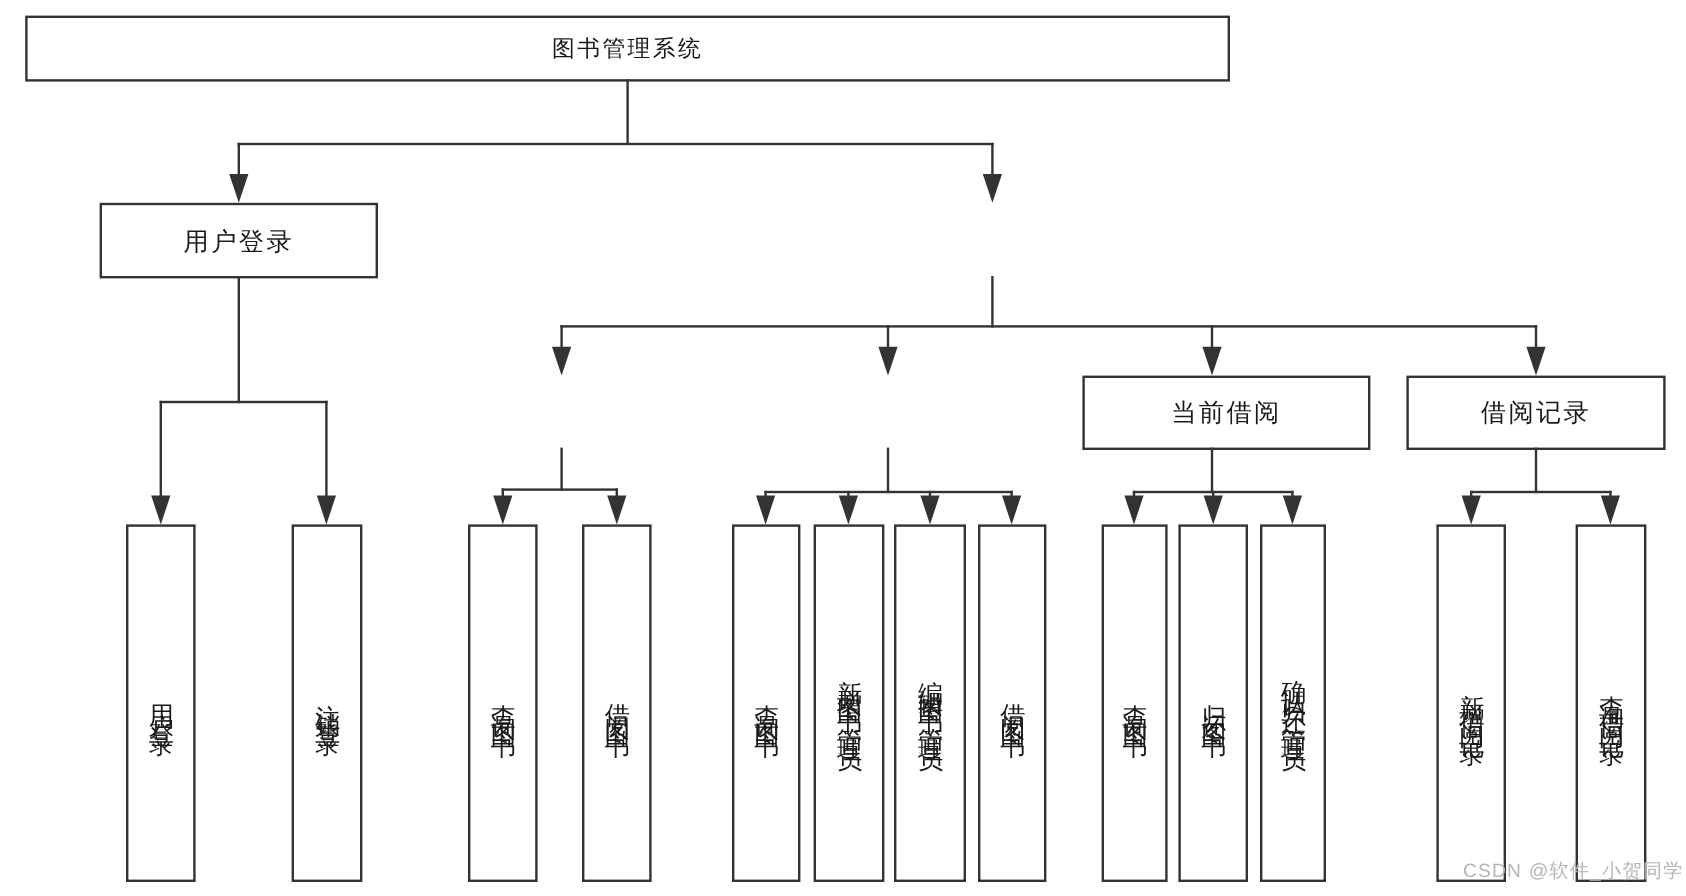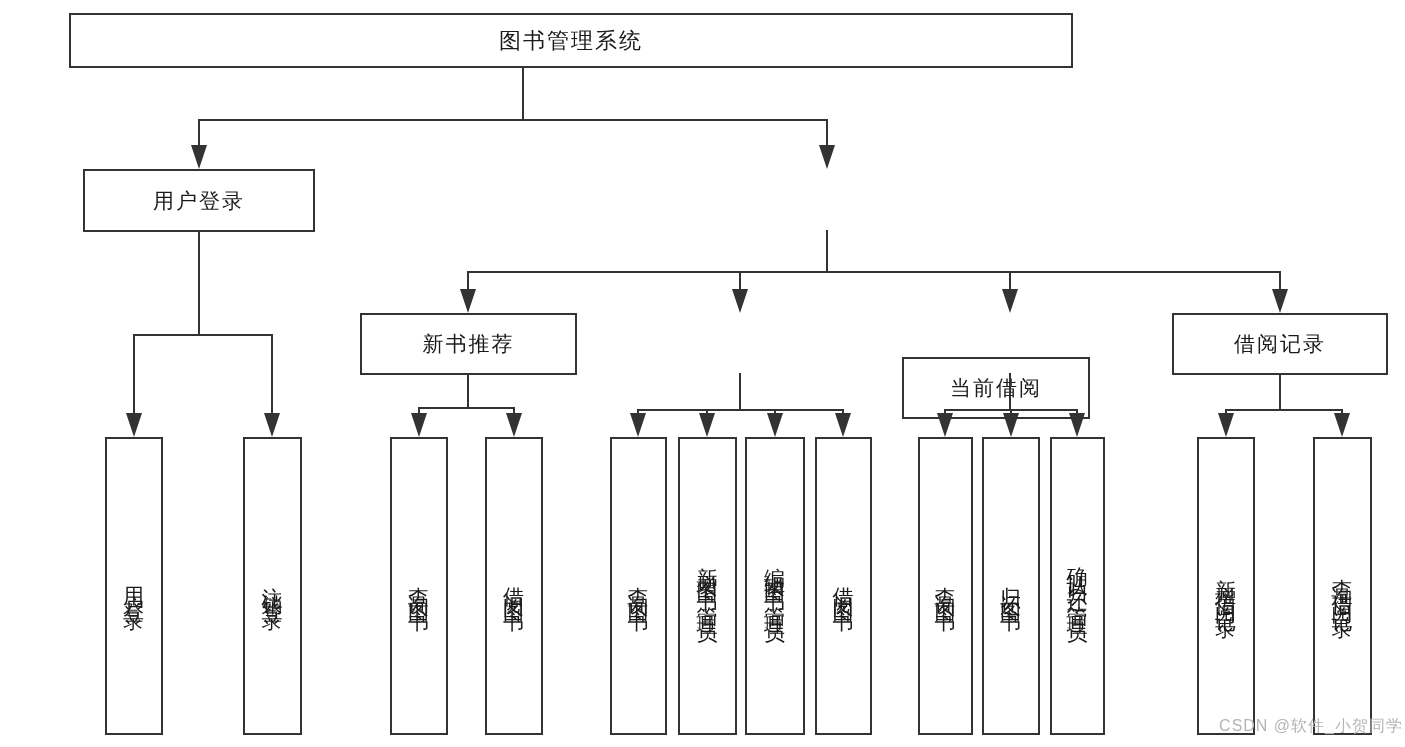--- a/index.html
+++ b/index.html
@@ -17,21 +17,21 @@
   }
   .node{
     position:absolute;
     box-sizing:border-box;
     border:2px solid var(--line);
     background:#ffffff;
     color:var(--text);
     display:flex;align-items:center;justify-content:center;
   }
   .h{font-size:21px;letter-spacing:2px;white-space:nowrap;}
-  .root-box{font-size:22px;margin-left:48px;}
+  .root-box{font-size:19px;}
   .v{
     writing-mode:vertical-rl;
     font-size:21px;
     letter-spacing:8px;
     line-height:1;
   }
   .vline{position:absolute;width:2px;background:var(--line);}
   .hline{position:absolute;height:2px;background:var(--line);}
   .arrow{
     position:absolute;width:0;height:0;
@@ -75,22 +75,21 @@
   <div class="hline" style="left:467px;top:271px;width:814px;"></div>
   <div class="vline" style="left:467px;top:271px;height:20px;"></div>
   <div class="arrow" style="left:460px;top:289px;"></div>
   <div class="vline" style="left:739px;top:271px;height:20px;"></div>
   <div class="arrow" style="left:732px;top:289px;"></div>
   <div class="vline" style="left:1009px;top:271px;height:20px;"></div>
   <div class="arrow" style="left:1002px;top:289px;"></div>
   <div class="vline" style="left:1279px;top:271px;height:20px;"></div>
   <div class="arrow" style="left:1272px;top:289px;"></div>
 
-  <div class="node h" style="left:360px;top:313px;width:217px;height:62px;">新书推荐</div>
-  <div class="node h" style="left:902px;top:313px;width:188px;height:62px;margin-top:44px;">当前借阅</div>
+  <div class="node h" style="left:902px;top:313px;width:240px;height:62px;">当前借阅</div>
   <div class="node h" style="left:1172px;top:313px;width:216px;height:62px;">借阅记录</div>
 
   <div class="vline" style="left:467px;top:373px;height:36px;"></div>
   <div class="hline" style="left:418px;top:407px;width:97px;"></div>
   <div class="vline" style="left:418px;top:407px;height:8px;"></div>
   <div class="arrow" style="left:411px;top:413px;"></div>
   <div class="vline" style="left:513px;top:407px;height:8px;"></div>
   <div class="arrow" style="left:506px;top:413px;"></div>
 
   <div class="vline" style="left:739px;top:373px;height:38px;"></div>

